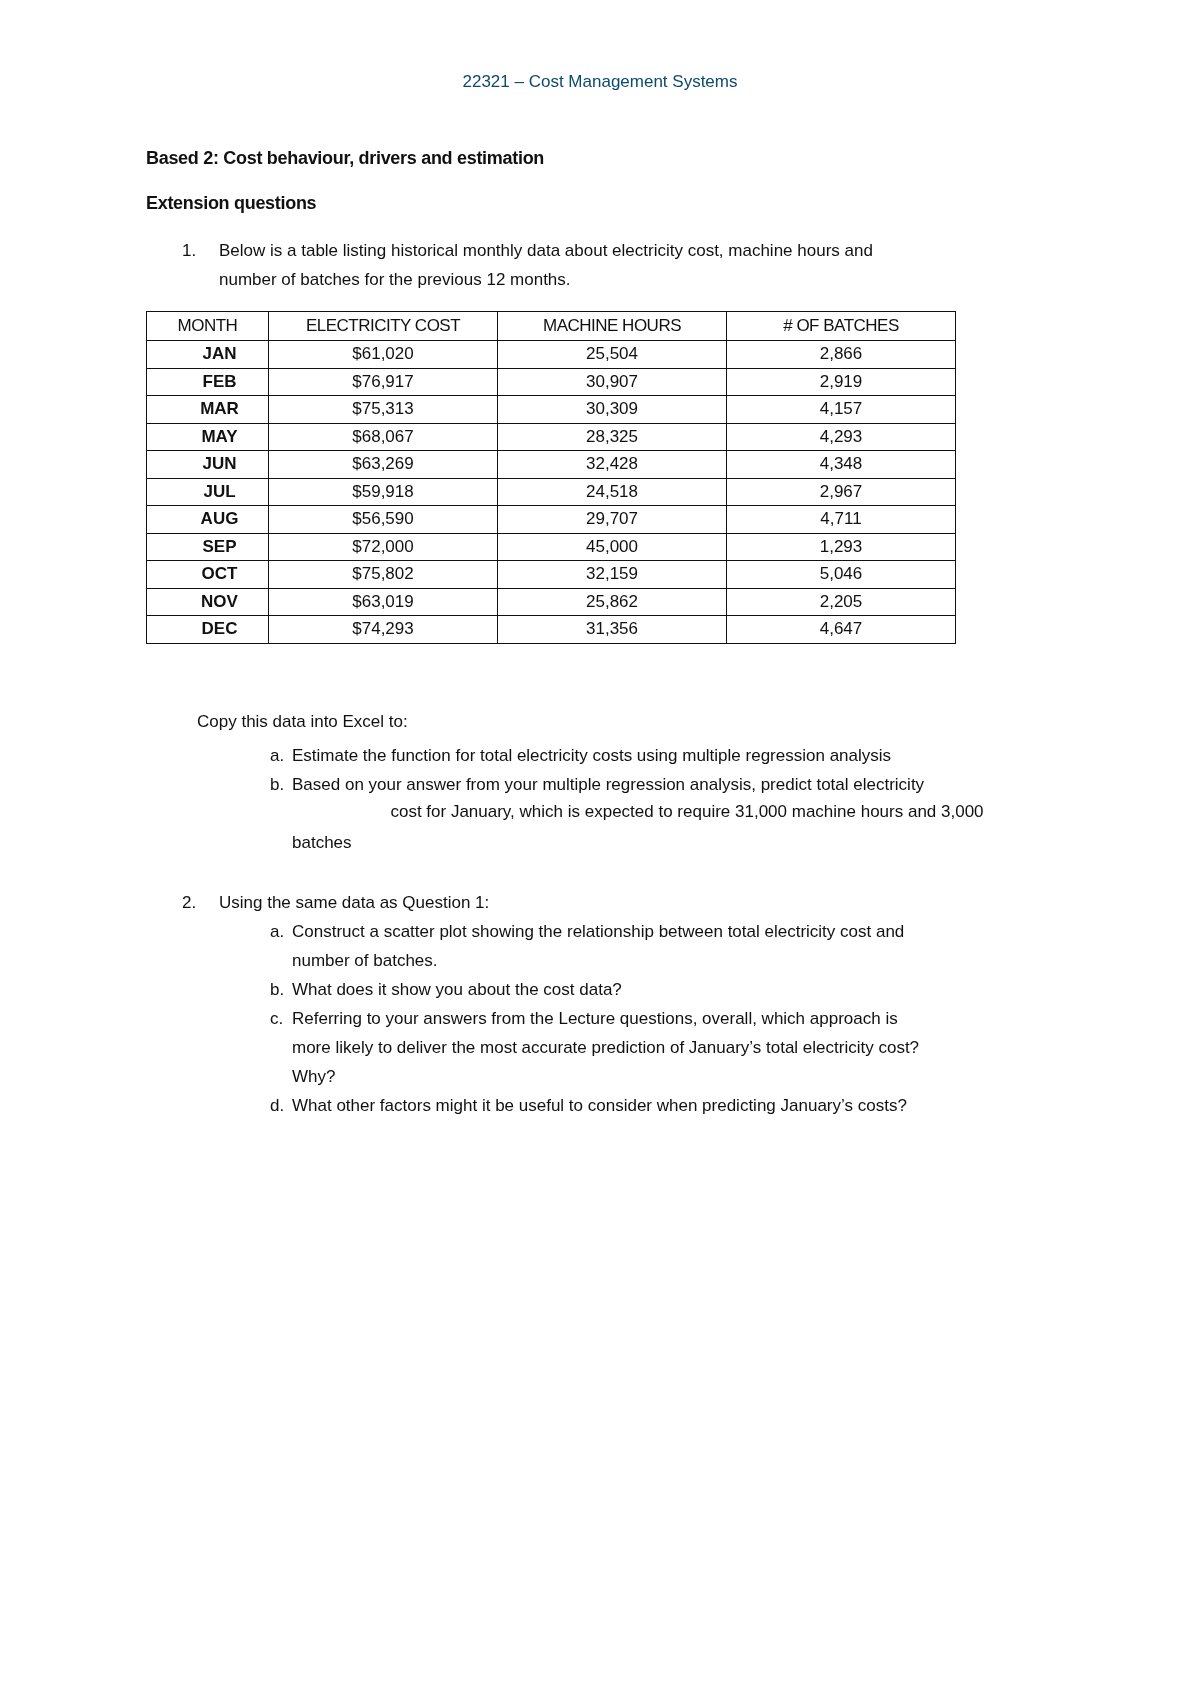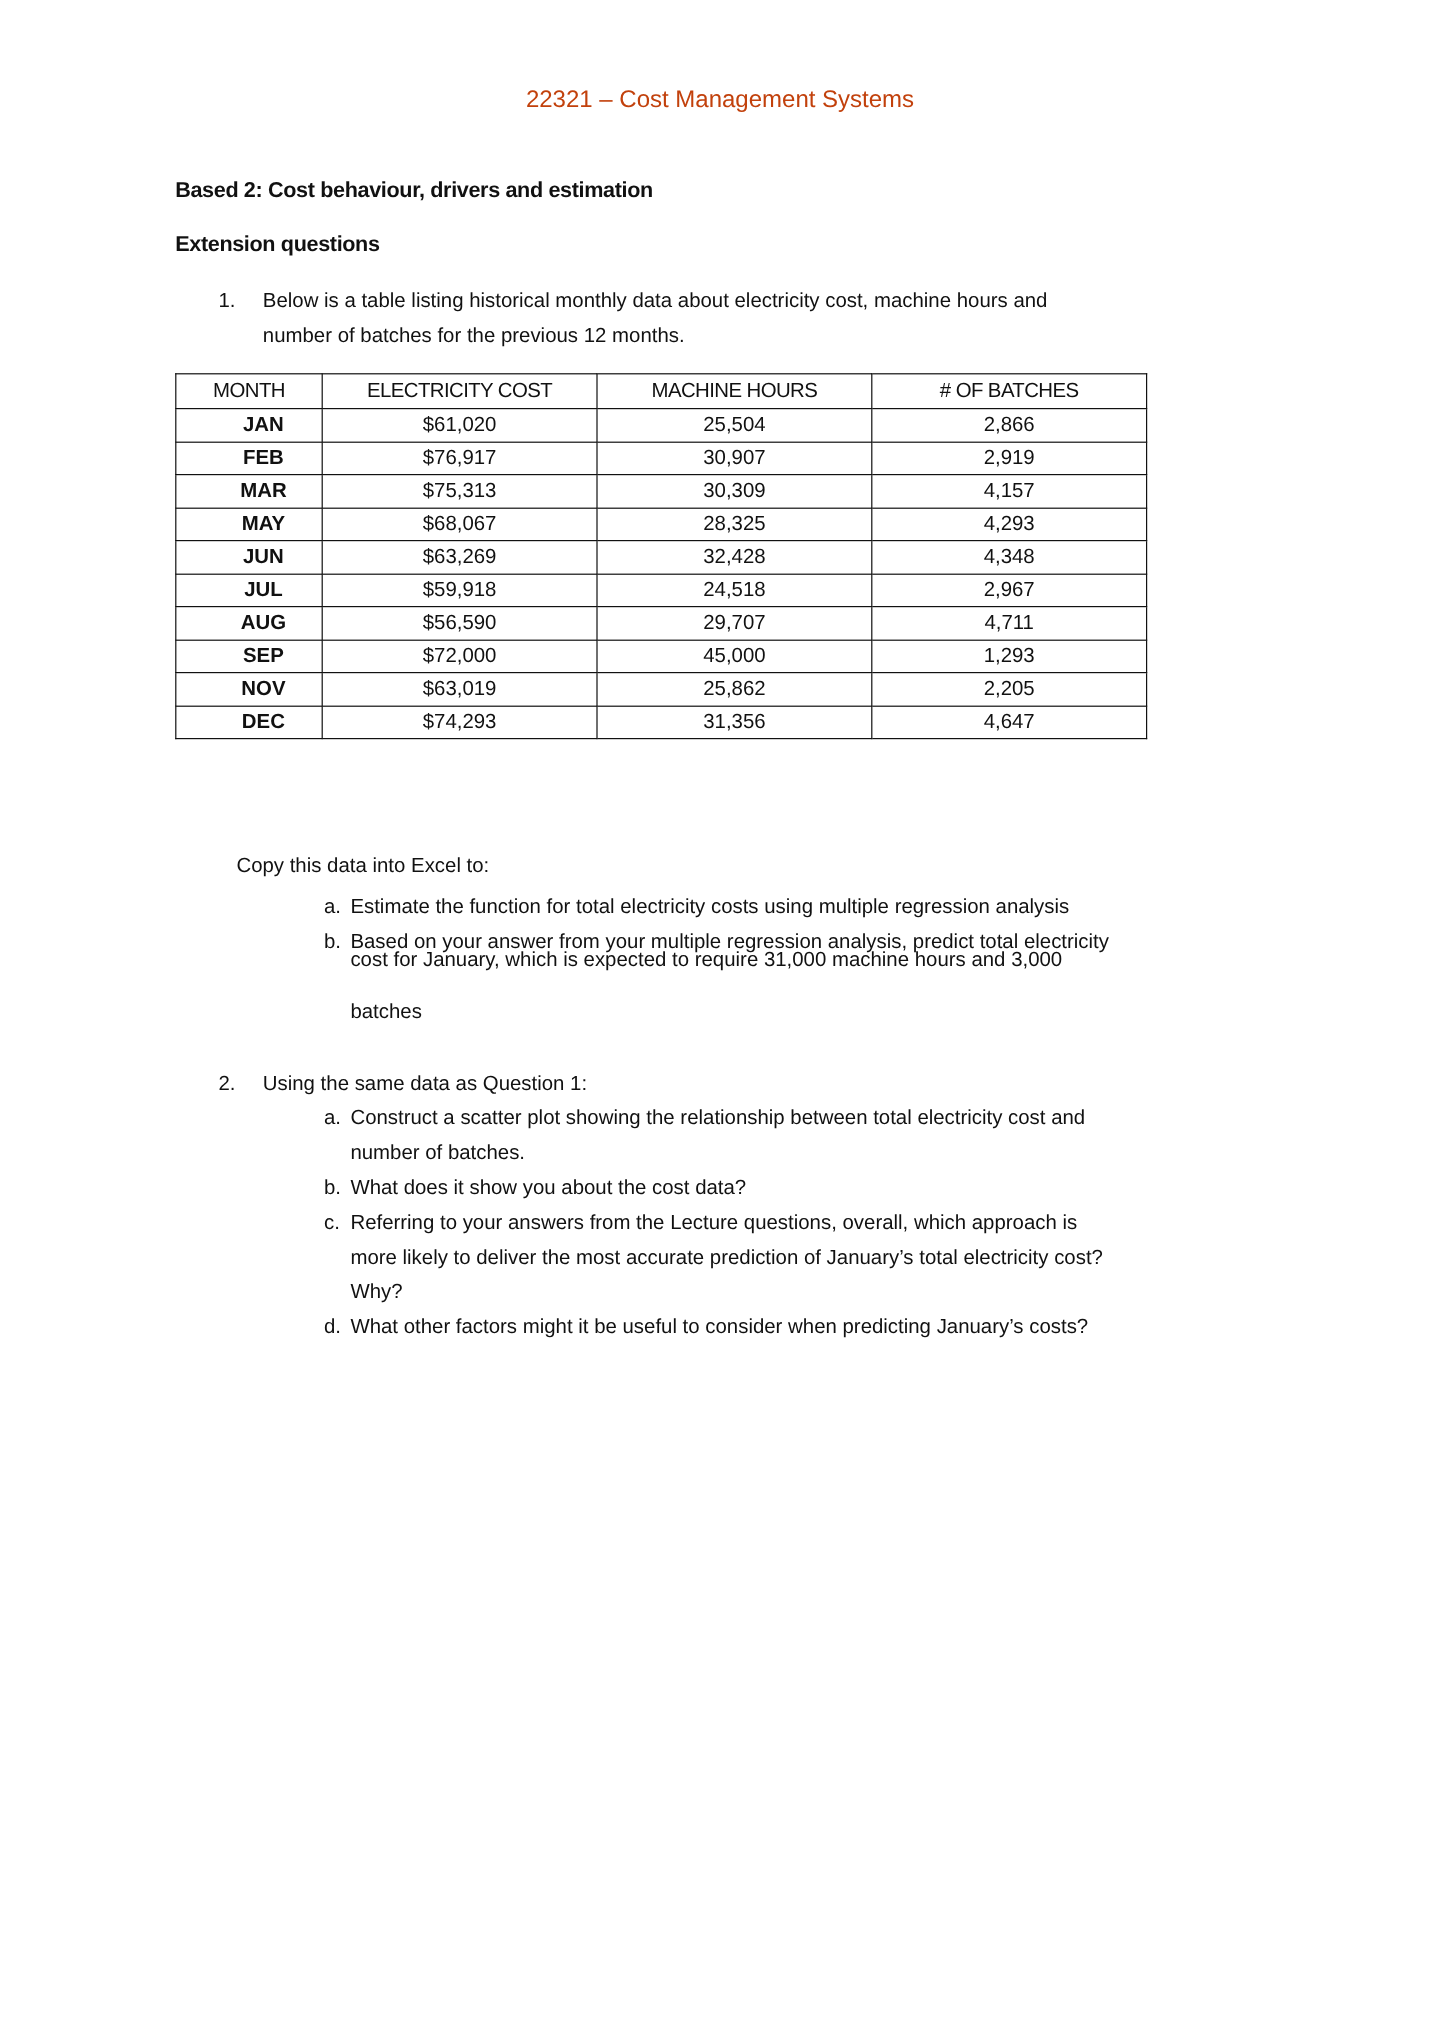--- a/index.html
+++ b/index.html
@@ -3,21 +3,21 @@
 <meta charset="utf-8">
 <style>
   html, body { margin: 0; padding: 0; background: #ffffff; }
   body {
     width: 1200px; height: 1696px; position: relative; overflow: hidden;
     font-family: "Liberation Sans", "DejaVu Sans", sans-serif;
     color: #111111;
   }
   .page-header {
     position: absolute; top: 72px; left: 0; width: 1200px;
-    text-align: center; font-size: 20px; color: #c2410c;
+    text-align: center; font-size: 17px; color: #0c4a6e;
   }
   .topic-title {
     position: absolute; top: 148px; left: 146px;
     font-size: 18px; font-weight: bold; letter-spacing: -0.3px;
   }
   .section-title {
     position: absolute; top: 193px; left: 146px;
     font-size: 18px; font-weight: bold; letter-spacing: -0.3px;
   }
   .q-block { position: absolute; left: 146px; font-size: 17px; line-height: 29px; }
@@ -106,20 +106,26 @@
         <td>29,707</td>
         <td>4,711</td>
       </tr>
       <tr>
         <td class="month">SEP</td>
         <td>$72,000</td>
         <td>45,000</td>
         <td>1,293</td>
       </tr>
       <tr>
+        <td class="month">OCT</td>
+        <td>$75,802</td>
+        <td>32,159</td>
+        <td>5,046</td>
+      </tr>
+      <tr>
         <td class="month">NOV</td>
         <td>$63,019</td>
         <td>25,862</td>
         <td>2,205</td>
       </tr>
       <tr>
         <td class="month">DEC</td>
         <td>$74,293</td>
         <td>31,356</td>
         <td>4,647</td>
@@ -129,21 +135,21 @@
 
 <div class="instr">Copy this data into Excel to:</div>
 <div class="sub-list" id="q1parts" style="top:741px;">
     <div class="sub-item" style="top: 0px;">
       <span class="sub-letter">a.</span>
       <span class="sub-text" style="top: 0px;">Estimate the function for total electricity costs using multiple regression analysis</span>
     </div>
     <div class="sub-item" style="top: 29px;">
       <span class="sub-letter">b.</span>
       <span class="sub-text" style="top: 0px;">Based on your answer from your multiple regression analysis, predict total electricity</span>
-      <span class="sub-text" style="top: 15px;">cost for January, which is expected to require 31,000 machine hours and 3,000</span>
+      <span class="sub-text" style="top: 27px; text-align: center;">cost for January, which is expected to require 31,000 machine hours and 3,000</span>
       <span class="sub-text" style="top: 58px;">batches</span>
     </div>
   </div>
 
 <div class="q-block" style="top:888px;">
   <span class="q-num">2.</span>
   <span class="q-text">Using the same data as Question 1:</span>
 </div>
 <div class="sub-list" id="q2parts" style="top:917px;">
     <div class="sub-item" style="top: 0px;">

